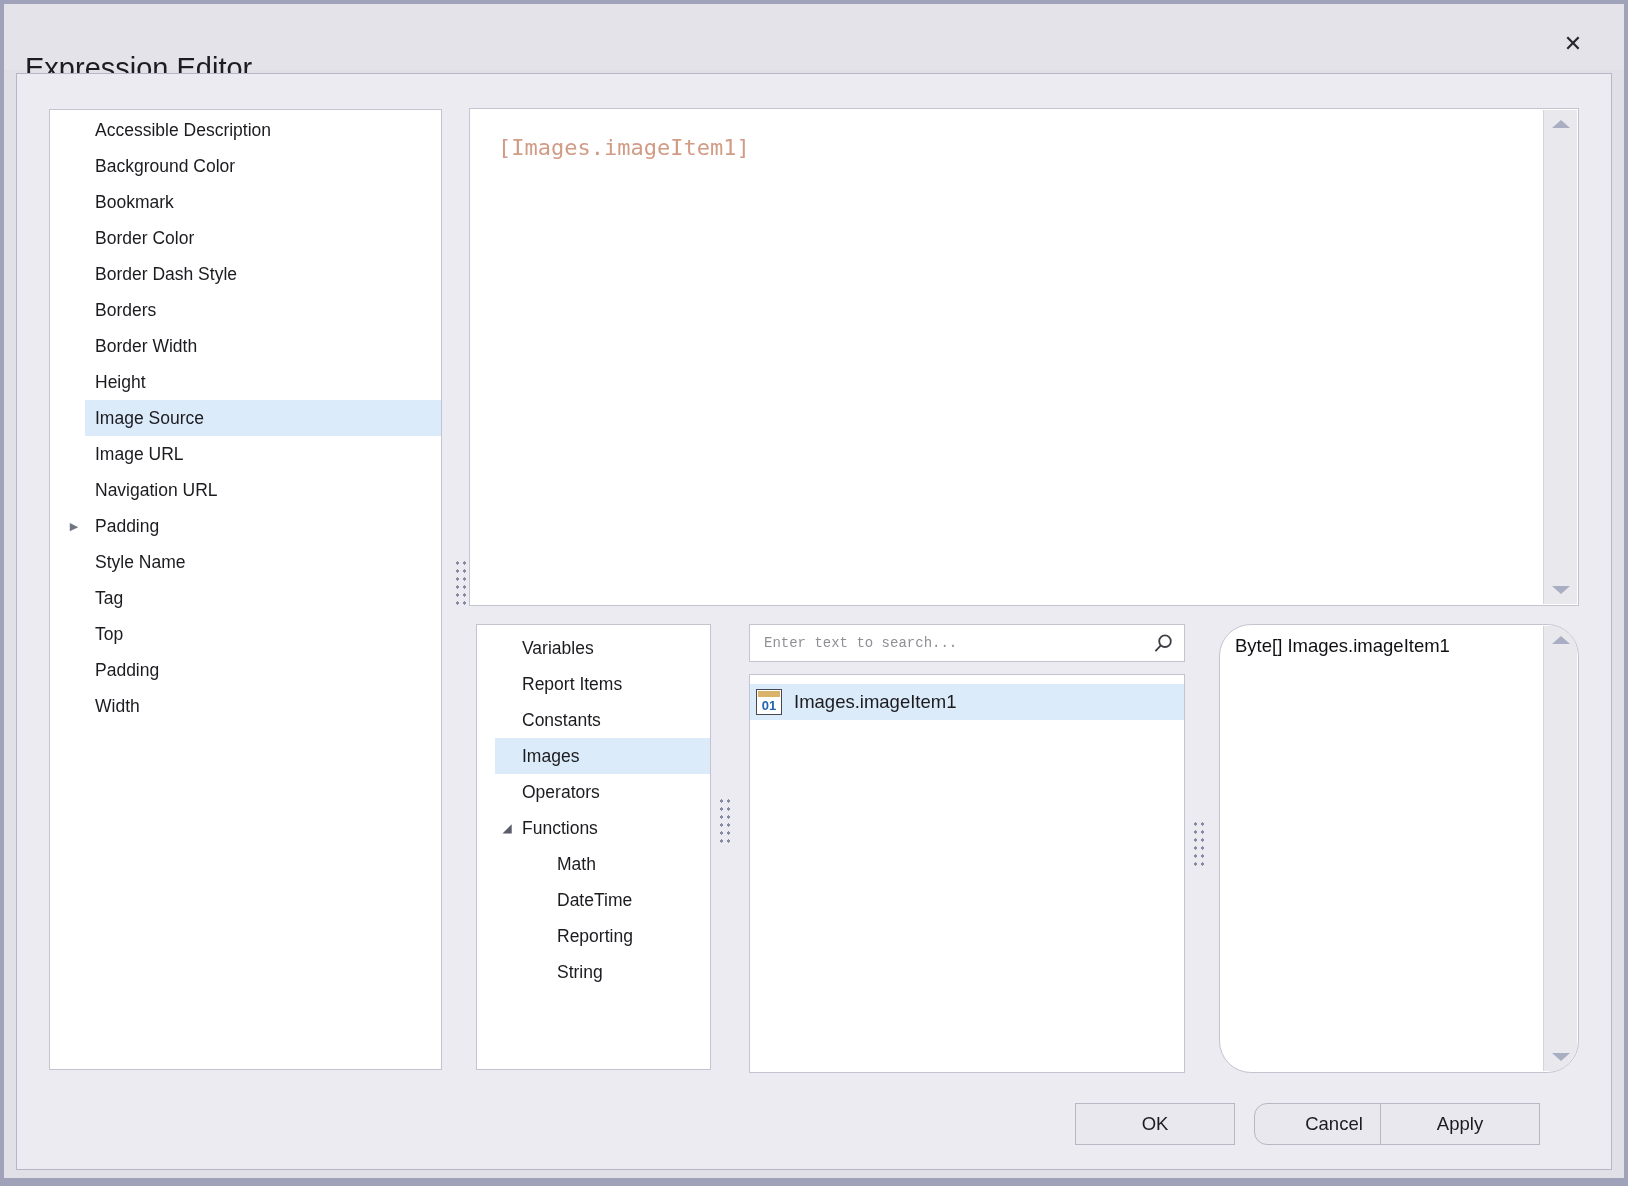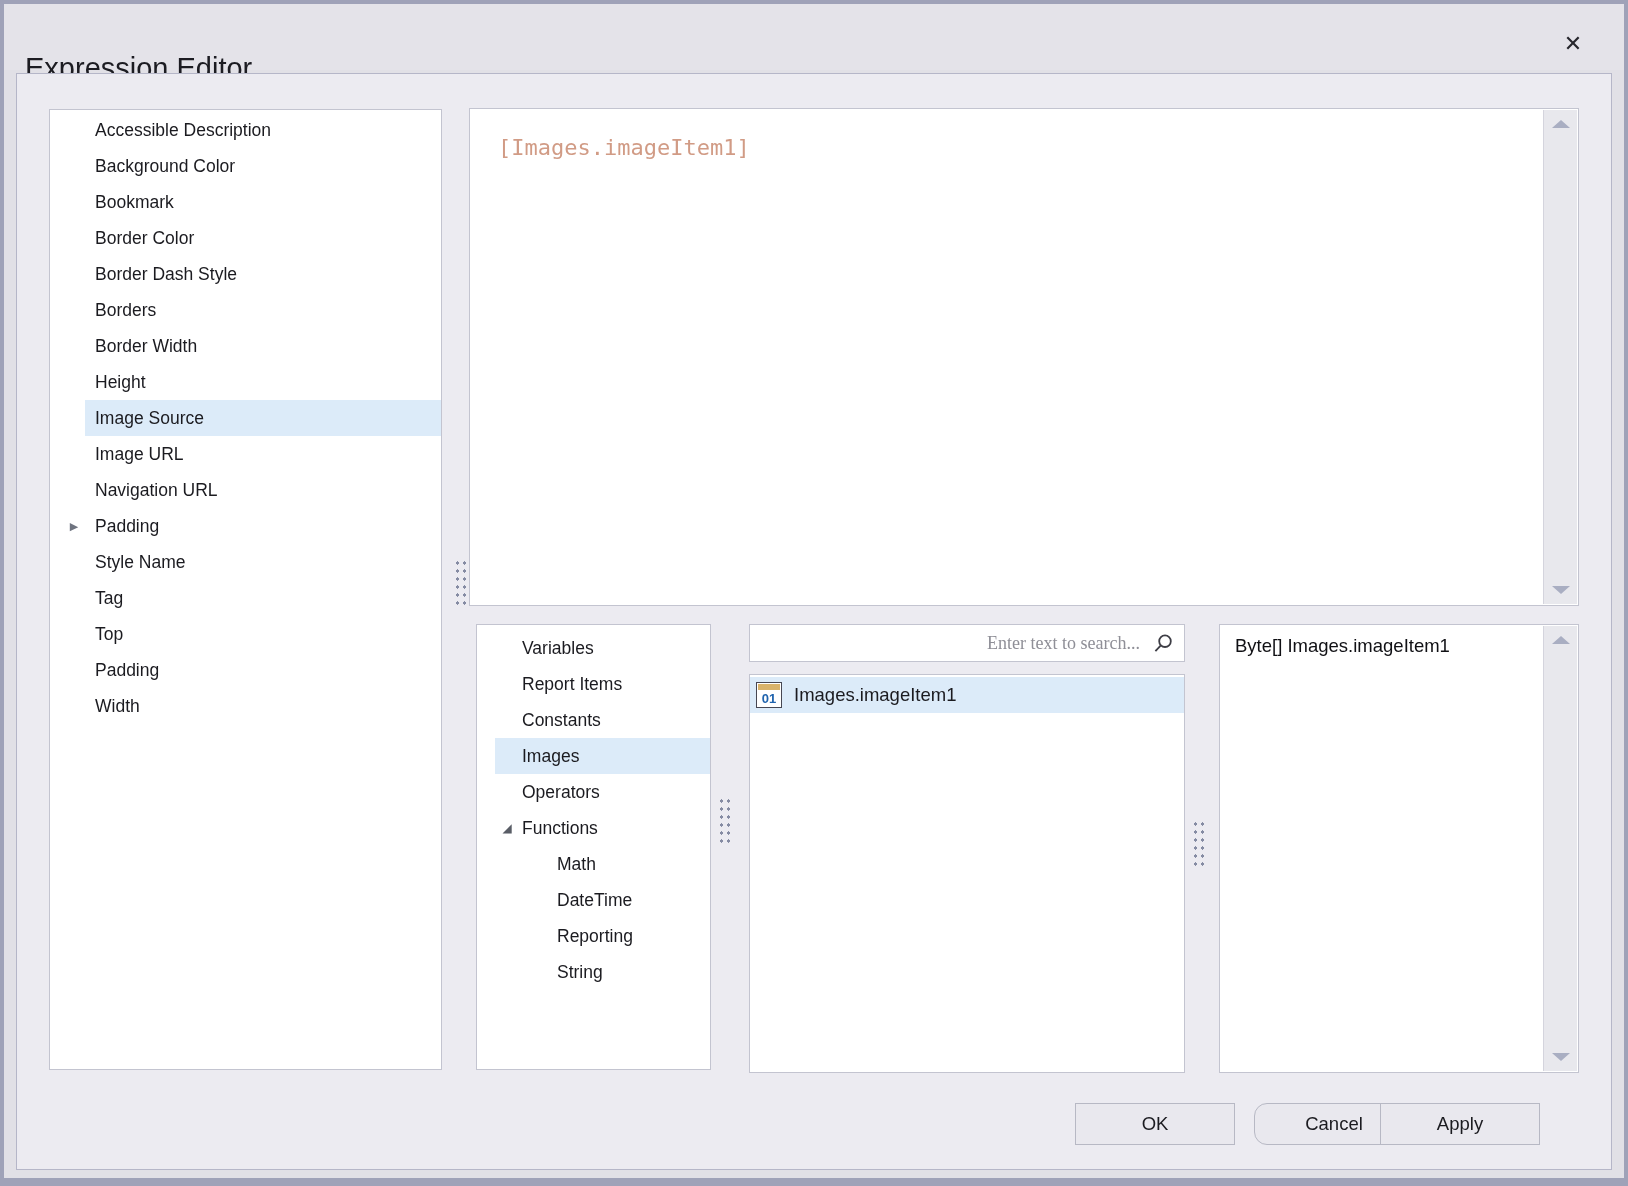--- a/index.html
+++ b/index.html
@@ -76,49 +76,49 @@
     font-size:12px; color:#595d66;
   }
 
   
   .searchbox{
     position:absolute; left:732px; top:550px; width:436px; height:38px;
     background:#fff; border:1px solid #c3c4d0;
   }
   .searchbox input{
     position:absolute; left:0; top:0; width:390px; height:36px; border:0; outline:0;
-    padding:0 0 0 14px; font-family:Liberation Serif, serif;
-    font-size:18px; color:#1b1b20; background:transparent;text-align:right;
+    padding:0 0 0 14px; font-family:Liberation Mono, monospace;
+    font-size:14px; color:#1b1b20; background:transparent;
   }
   .searchbox input::placeholder{ color:#8f8f97; opacity:1; }
   .search-icon{ position:absolute; right:10px; top:8px; }
 
   
-  .results{ left:732px; top:600px; width:436px; height:399px; padding-top:2px; }
+  .results{ left:732px; top:600px; width:436px; height:399px; padding-top:9px; }
   .result-row{
     position:relative; height:36px; line-height:36px; padding-left:44px;
     font-size:18.5px; white-space:nowrap;
   }
   .result-row.selected{ background:var(--selection,#dcebf9); }
   .badge{
     position:absolute; left:6px; top:5px; width:26px; height:26px;
     background:#fff; border:1px solid #474752;
   }
   .badge .bar{
     position:absolute; left:1px; right:1px; top:1px; height:6px;
     background:var(--badge_top,#d9b36a);
   }
   .badge .digits{
     position:absolute; left:0; right:0; bottom:0px; text-align:center;
     font-size:13px; line-height:17px; font-weight:bold;
     color:var(--badge_digits,#2064ae);
   }
 
   
-  .typeinfo{ left:1202px; top:550px; width:360px; height:449px; }
+  .typeinfo{ left:1202px; top:550px; width:360px; height:449px;border-radius:32px; }
   .typeinfo-text{
     position:absolute; left:15px; top:10px; font-size:18.5px; color:#101014;
     white-space:nowrap;
   }
 
   
   .grip{
     position:absolute; width:15px; height:50px;
     background-image: radial-gradient(#858ba3 1.3px, transparent 1.5px);
     background-size:7px 8px; background-position:1px 1px;

